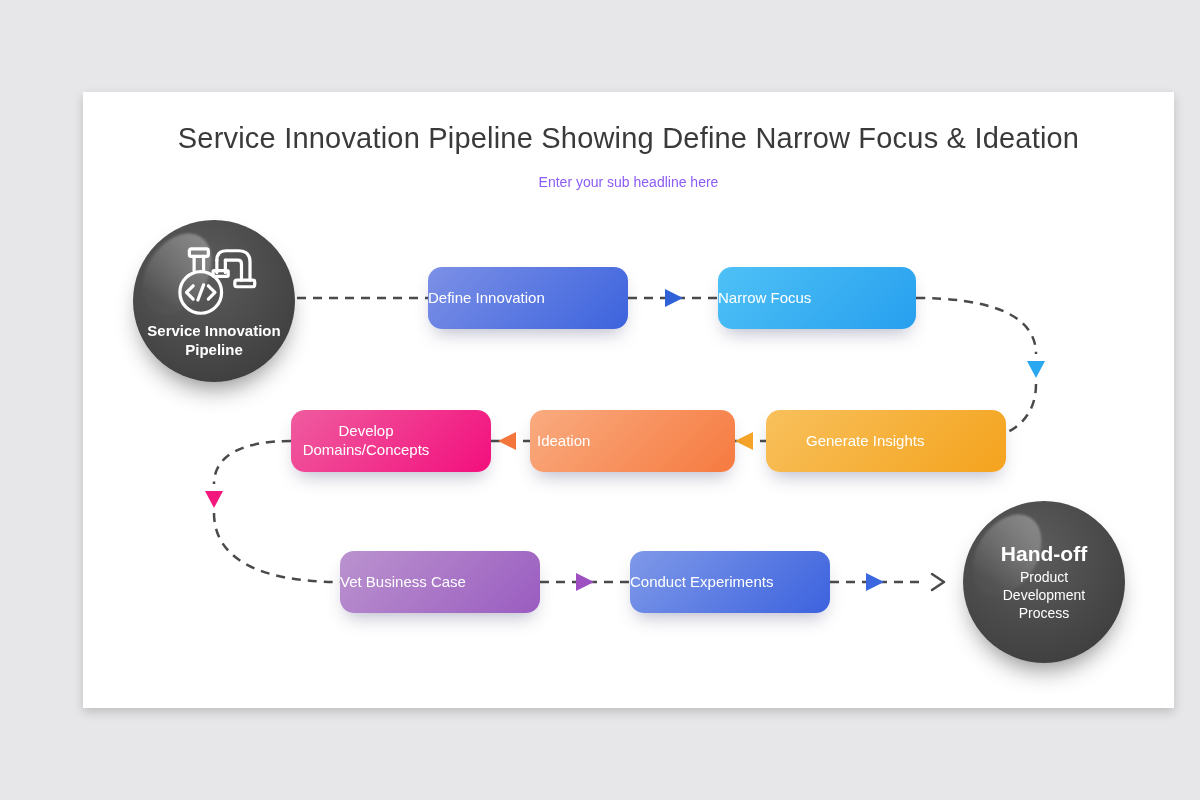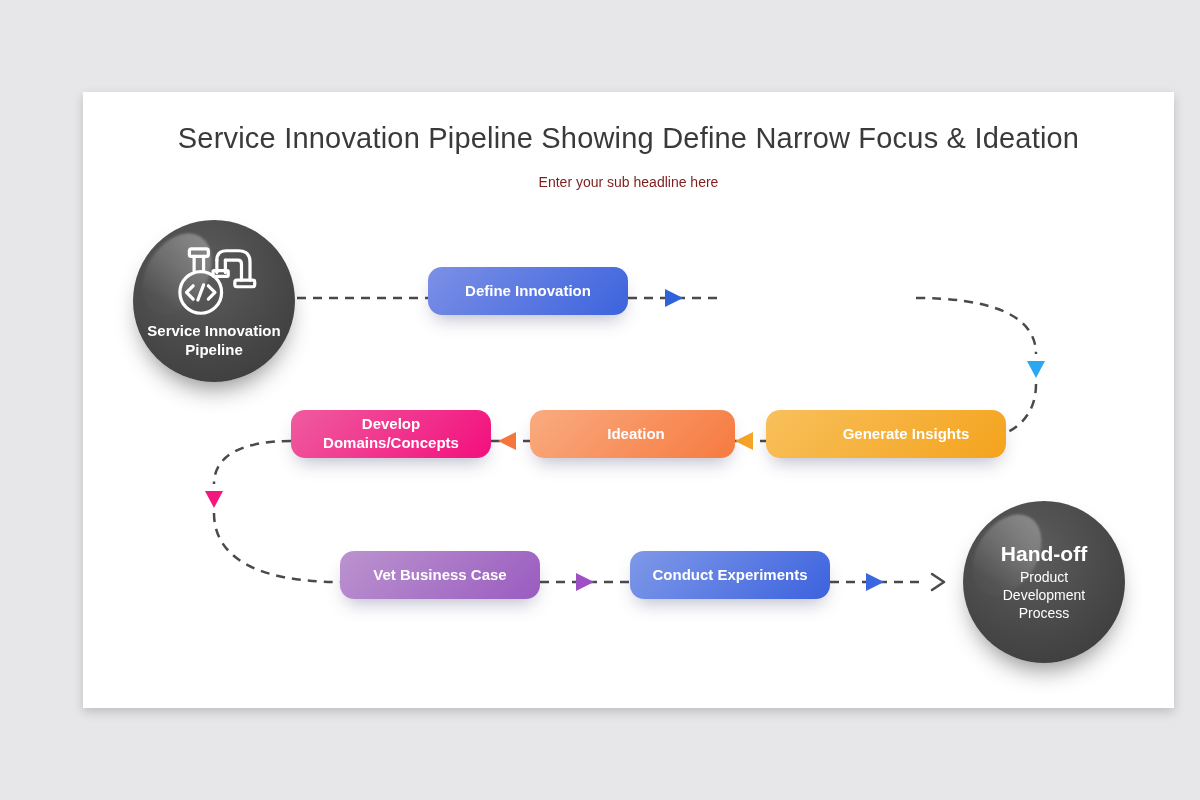--- a/index.html
+++ b/index.html
@@ -19,34 +19,33 @@
   }
   .title{
     position:absolute;left:0;top:30px;width:100%;
     text-align:center;
     font-size:29px;color:#3a3a3a;font-weight:500;
     letter-spacing:0.2px;
   }
   .subtitle{
     position:absolute;left:0;top:82px;width:100%;
     text-align:center;
-    font-size:14px;color:#7f1d1d;font-weight:500;
+    font-size:14px;color:#8b5cf6;font-weight:500;
   }
   svg.connectors{
     position:absolute;left:0;top:0;width:1091px;height:616px;
   }
   .dash{
     fill:none;stroke:#4a4a4a;stroke-width:2.5;stroke-dasharray:9 7;
   }
   .step{
-    position:absolute;height:48px;border-radius:14px;
-    display:flex;align-items:center;justify-content:center;
+    position:absolute;height:62px;border-radius:14px;
+    display:flex;align-items:center;justify-content:flex-start;
     text-align:center;
     box-shadow:0 10px 18px -6px rgba(60,60,110,0.35);
-    font-weight:bold;
   }
   .step .label{
     color:#ffffff;font-size:15px;line-height:1.25;
   }
   .step-define  {left:345px;top:175px;width:200px;}
   .step-narrow  {left:635px;top:175px;width:198px;}
   .step-generate{left:683px;top:318px;width:200px;}
   .step-ideation{left:447px;top:318px;width:198px;}
   .step-develop {left:208px;top:318px;width:200px;}
   .step-develop .label{max-width:150px;}
@@ -136,20 +135,23 @@
       <polyline points="26,42 19,49 26,56"></polyline>
       <polyline points="42,42 49,49 42,56"></polyline>
       <path d="M 31 57 L 37 41"></path>
     </svg>
     <div class="circle-label">Service Innovation Pipeline</div>
   </div>
 
   <div class="step step-define" style="background: linear-gradient(135deg, rgb(124, 144, 230), rgb(60, 99, 221));">
     <span class="label">Define Innovation</span>
   </div>
+  <div class="step step-narrow" style="background: linear-gradient(135deg, rgb(78, 193, 246), rgb(39, 159, 238));">
+    <span class="label">Narrow Focus</span>
+  </div>
   <div class="step step-generate" style="background: linear-gradient(135deg, rgb(248, 192, 92), rgb(244, 163, 29)); padding-left: 40px;">
     <span class="label">Generate Insights</span>
   </div>
   <div class="step step-ideation" style="background: linear-gradient(135deg, rgb(249, 171, 128), rgb(246, 122, 64)); padding-left: 7px;">
     <span class="label">Ideation</span>
   </div>
   <div class="step step-vet" style="background: linear-gradient(135deg, rgb(187, 147, 207), rgb(154, 92, 192));">
     <span class="label">Vet Business Case</span>
   </div>
   <div class="step step-develop" style="background: linear-gradient(135deg, rgb(239, 92, 159), rgb(243, 15, 125));">

